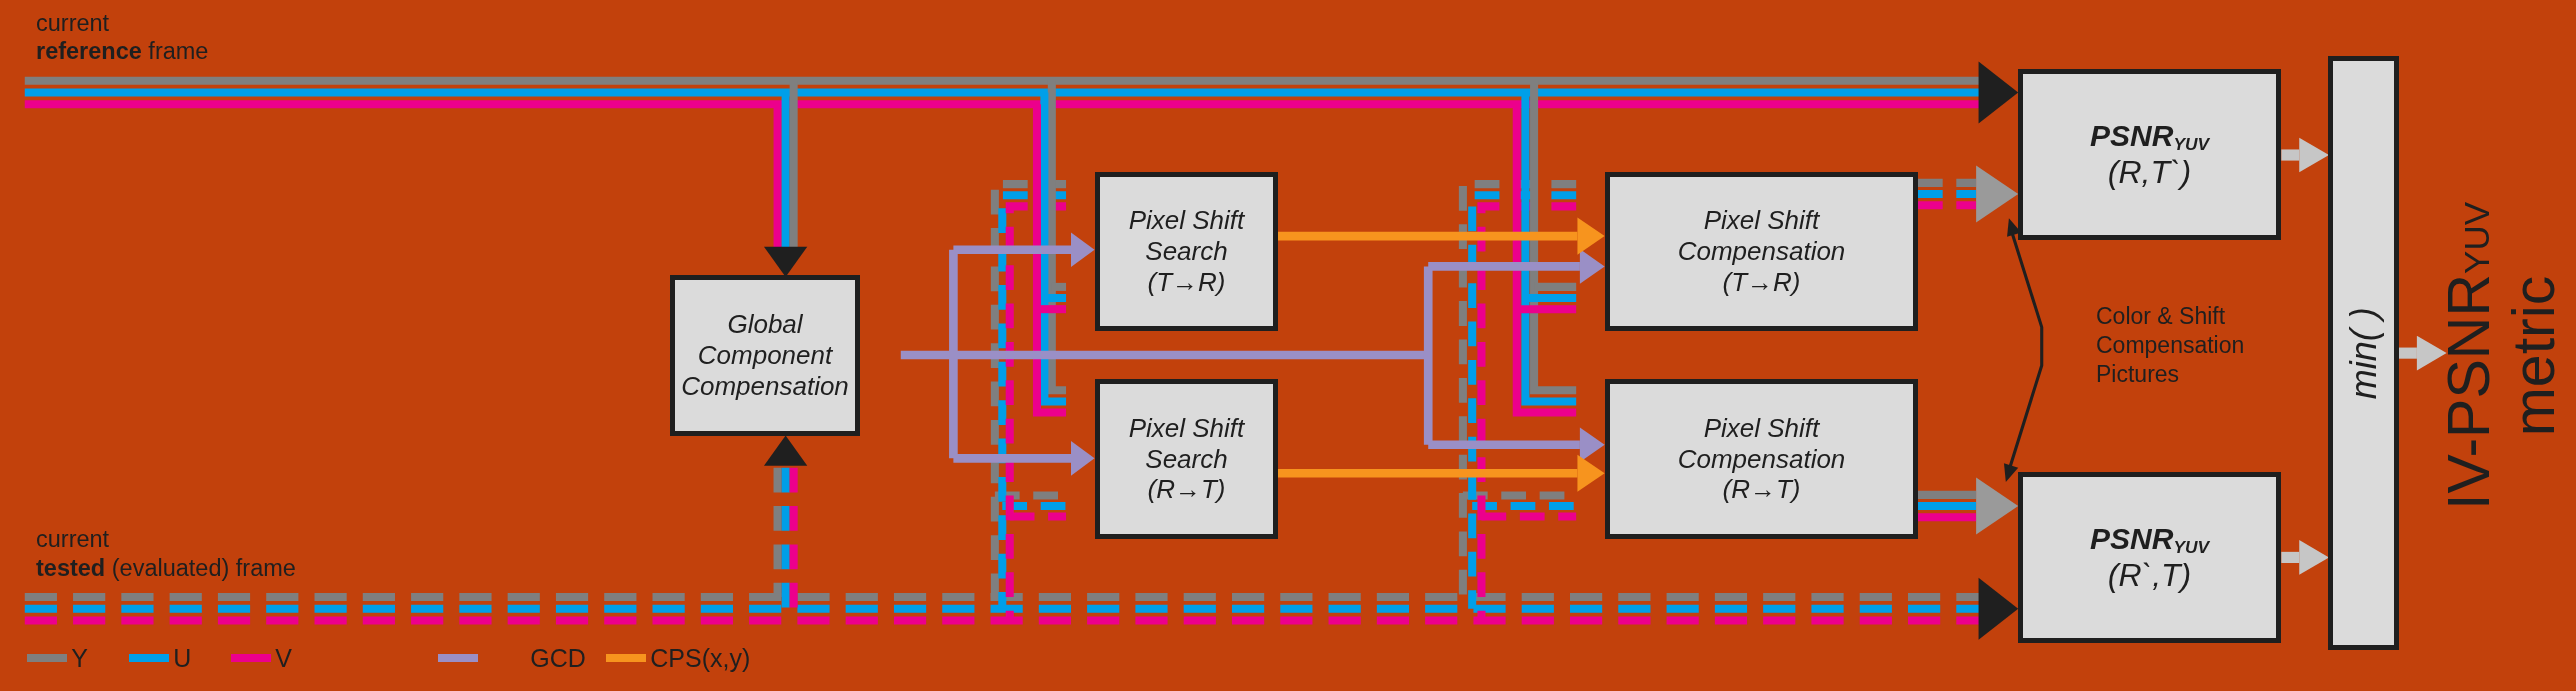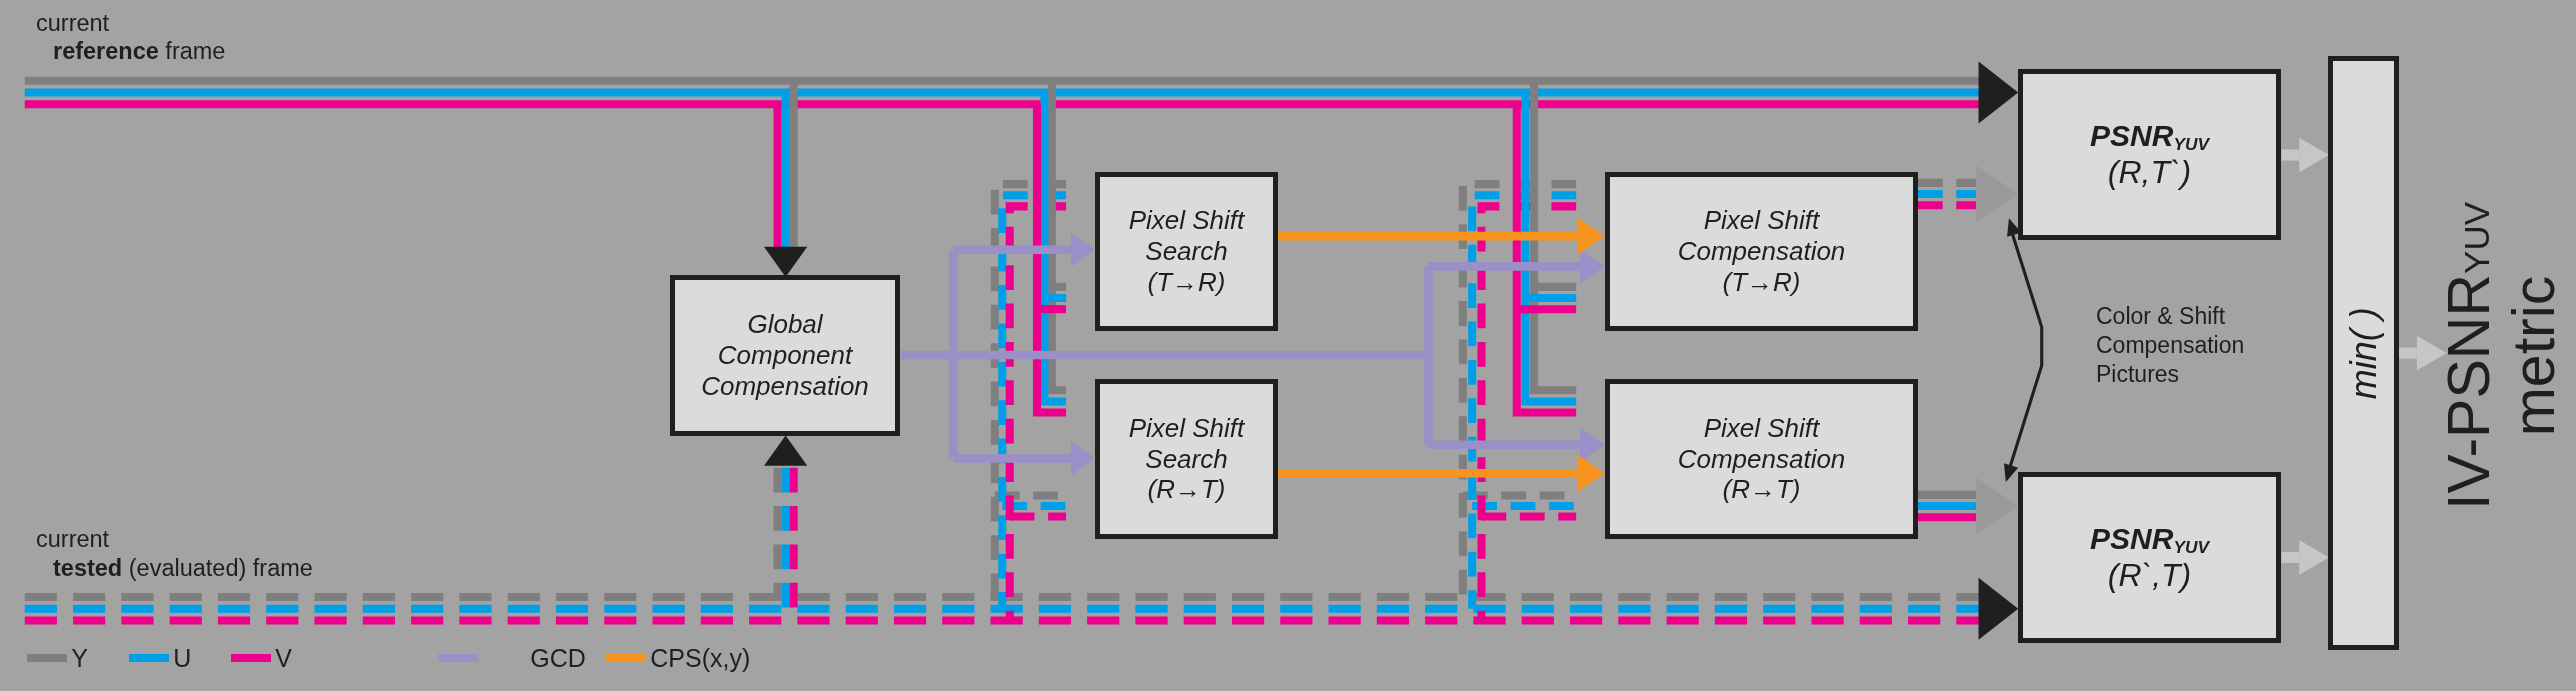--- a/index.html
+++ b/index.html
@@ -1,35 +1,35 @@
 <!DOCTYPE html>
 <html style="font-size:10px"><head>
 <meta charset="utf-8">
 <style>
   html,body{margin:0;padding:0;background:#ffffff;}
-  .stage{position:relative;width:2576px;height:692px;background:#a3a3a3;overflow:hidden;
+  .stage{position:relative;width:2576px;height:692px;background:#c2410c;overflow:hidden;
          font-family:"Liberation Sans", sans-serif;color:#1f1f1f;}
   svg.wires{position:absolute;left:0;top:0;z-index:1;}
   .box{position:absolute;z-index:2;background:#dbdbdb;border:5.6px solid #1f1f1f;
        box-sizing:border-box;display:flex;flex-direction:column;align-items:center;
        justify-content:center;text-align:center;font-size:26px;line-height:1.18;font-style:italic;}
   .box .bl{white-space:nowrap;}
   .psnr-main{font-weight:bold;font-size:30px;}
   .psnr-sub{font-weight:bold;font-size:17.3px;vertical-align:-3.7px;}
   .psnr-args{font-size:32px;}
   .minbox{justify-content:center;}
   .rot{transform:rotate(-90deg);white-space:nowrap;}
   .min-label{font-size:36px;}
   .result{position:absolute;z-index:2;left:2291px;top:285px;width:421px;height:142px;
           display:flex;flex-direction:column;align-items:center;justify-content:center;
           transform:rotate(-90deg);font-size:59px;line-height:1.1;}
   .result .l{white-space:nowrap;}
   .result-sub{font-size:35px;}
   .framelabel{position:absolute;z-index:2;font-size:23.5px;line-height:1.22;white-space:nowrap;}
-  .framelabel b{font-weight:bold;margin-left:17px;}
+  .framelabel b{font-weight:bold;}
   .note{position:absolute;z-index:2;left:2048px;top:302px;font-size:23px;line-height:1.27;
         text-align:left;white-space:nowrap;margin-left:48px;}
   .legend-item{position:absolute;z-index:2;top:644px;height:28.5px;display:flex;
                align-items:center;font-size:25px;}
   .swatch{width:40px;height:8px;margin-right:4.3px;flex:0 0 auto;}
   .sw-y{background:#7f7f7f;}.sw-u{background:#009fe8;}.sw-v{background:#ec008c;}
   .sw-gcd{background:#9a8fc6;}.sw-cps{background:#f7941e;}
 </style>
 </head>
 <body>
@@ -164,21 +164,21 @@
   <div class="framelabel" style="left:36px;top:8.7px;">
     <div><span>current</span></div>
     <div><b>reference</b><span> frame</span></div>
   </div>
 
   <div class="framelabel" style="left:36px;top:525px;">
     <div><span>current</span></div>
     <div><b>tested</b><span> (evaluated) frame</span></div>
   </div>
 
-  <div class="box" style="left:670px;top:275px;width:230px;height:161px;">
+  <div class="box" style="left:670px;top:275px;width:190px;height:161px;">
     <div class="bl">Global</div>
     <div class="bl">Component</div>
     <div class="bl">Compensation</div>
   </div>
 
   <div class="box" style="left:1095px;top:172px;width:183px;height:159px;">
     <div class="bl">Pixel Shift</div>
     <div class="bl">Search</div>
     <div class="bl">(T→R)</div>
   </div>

